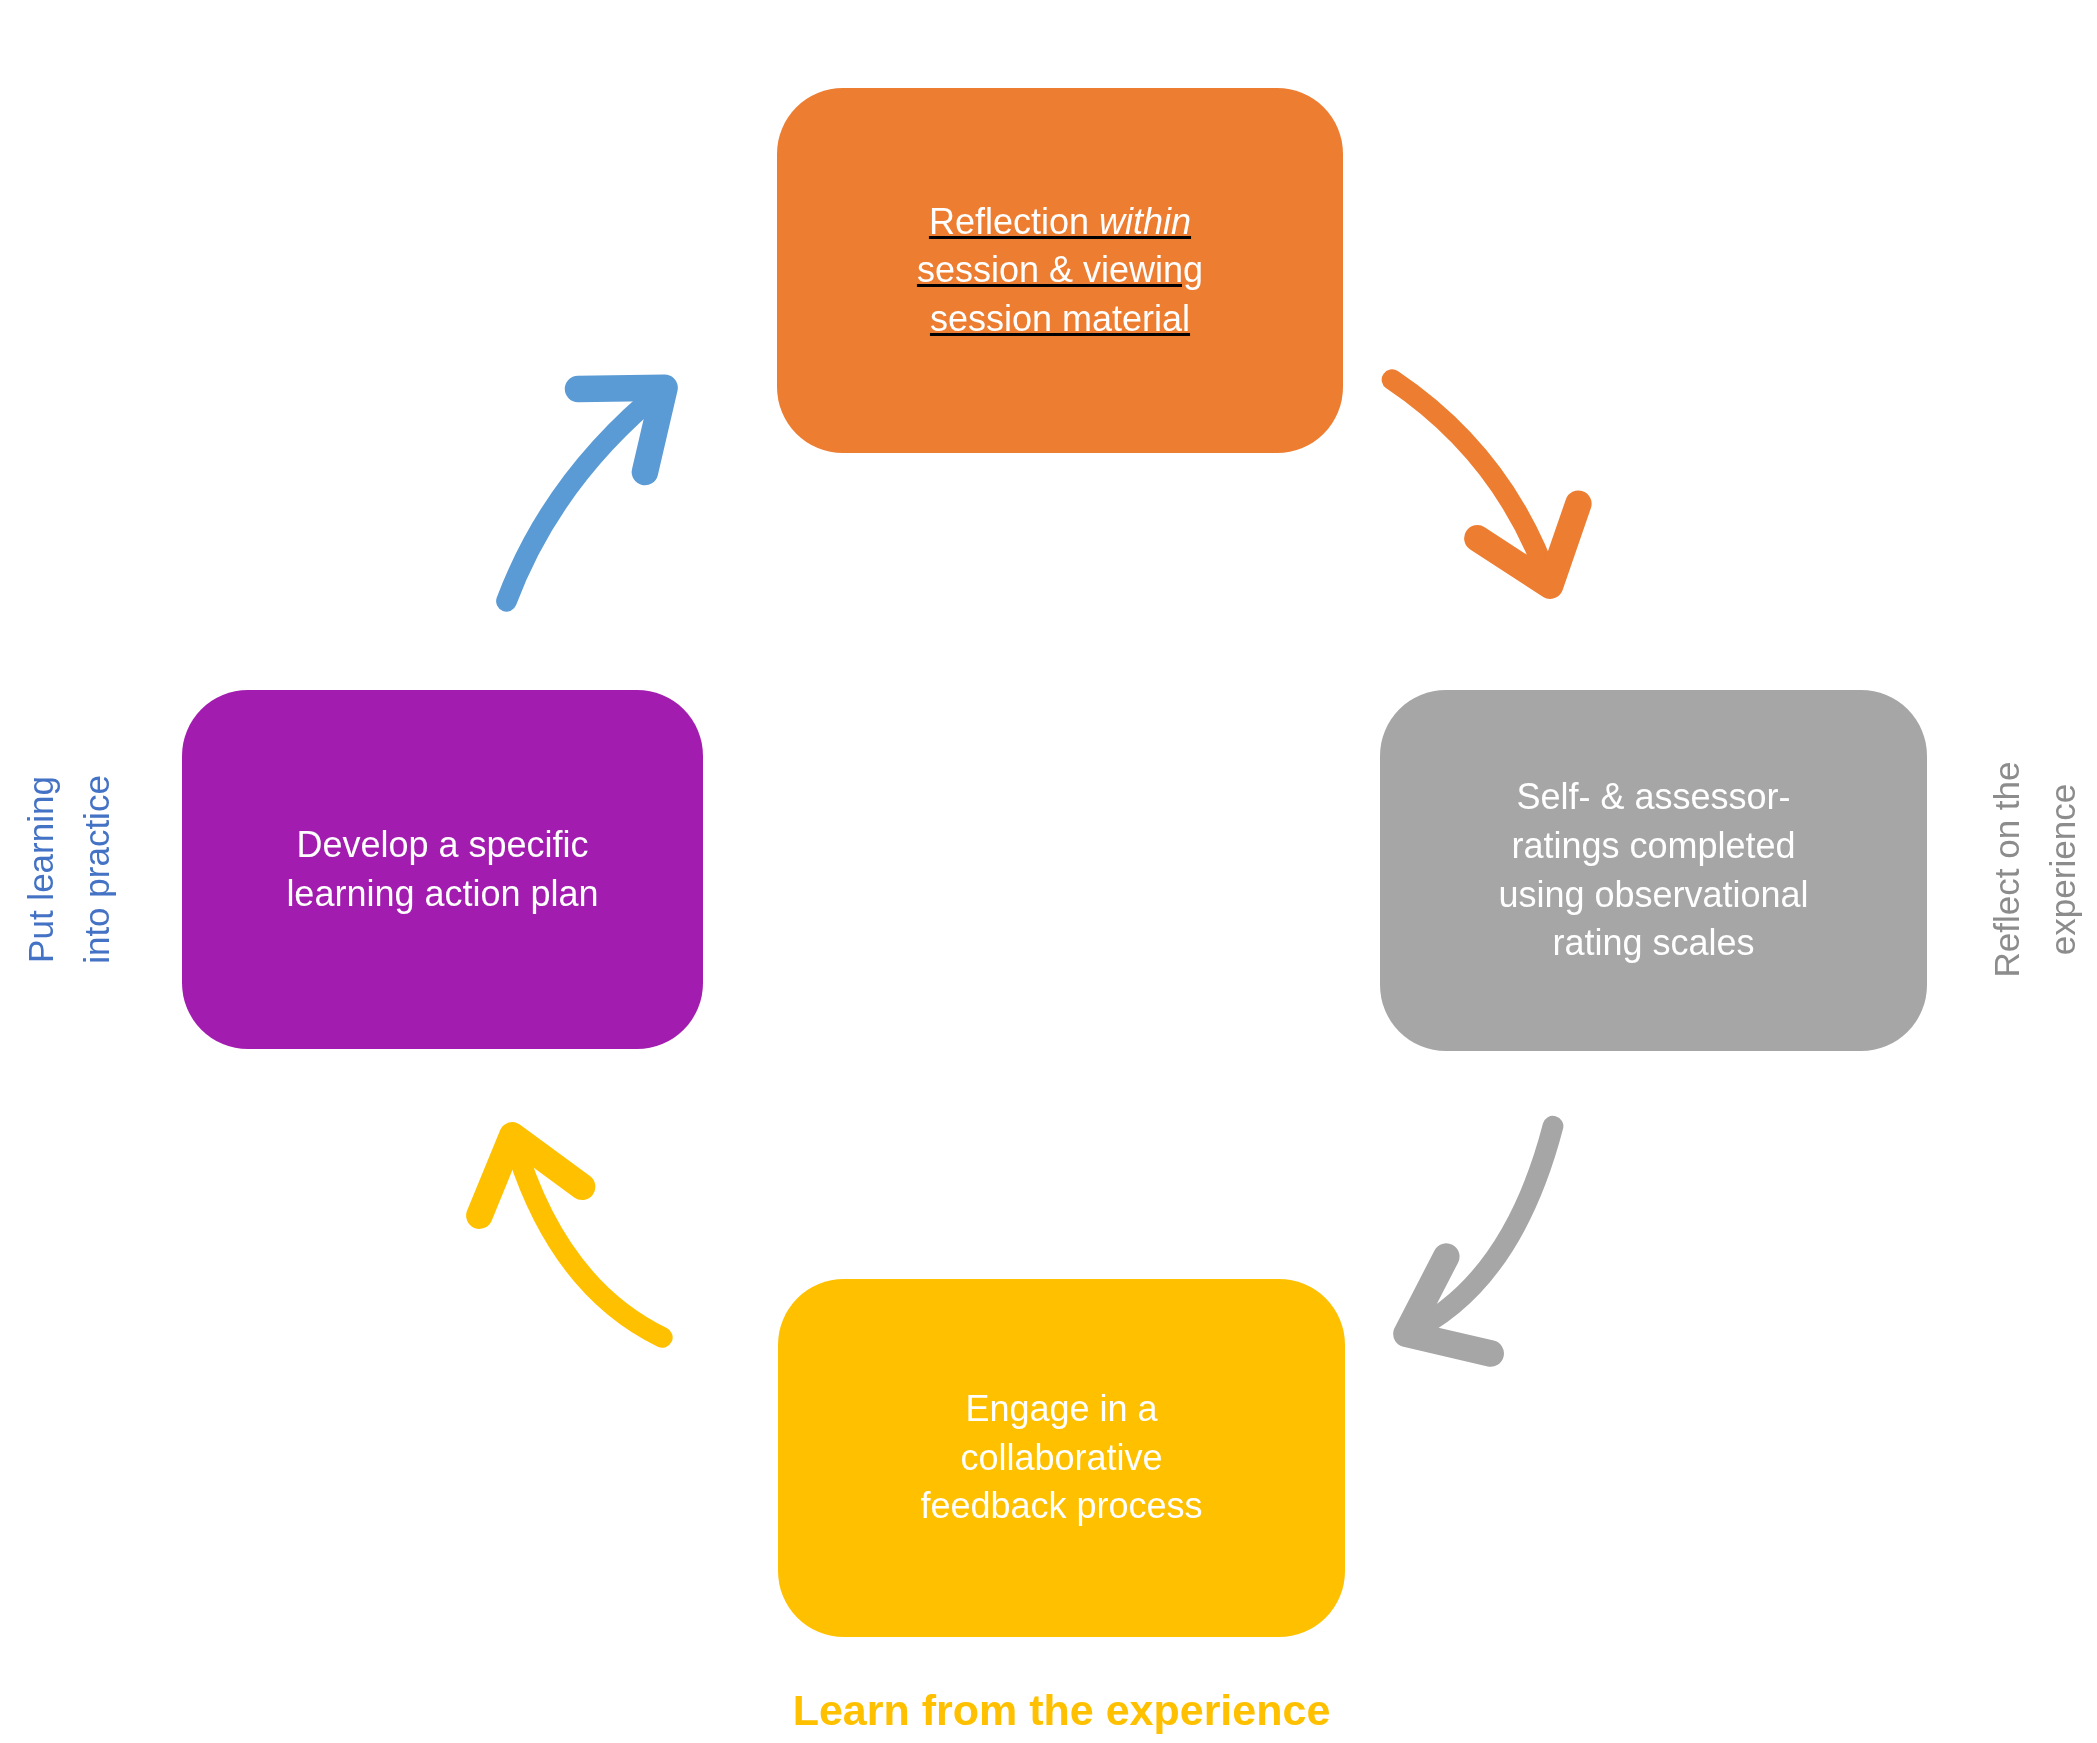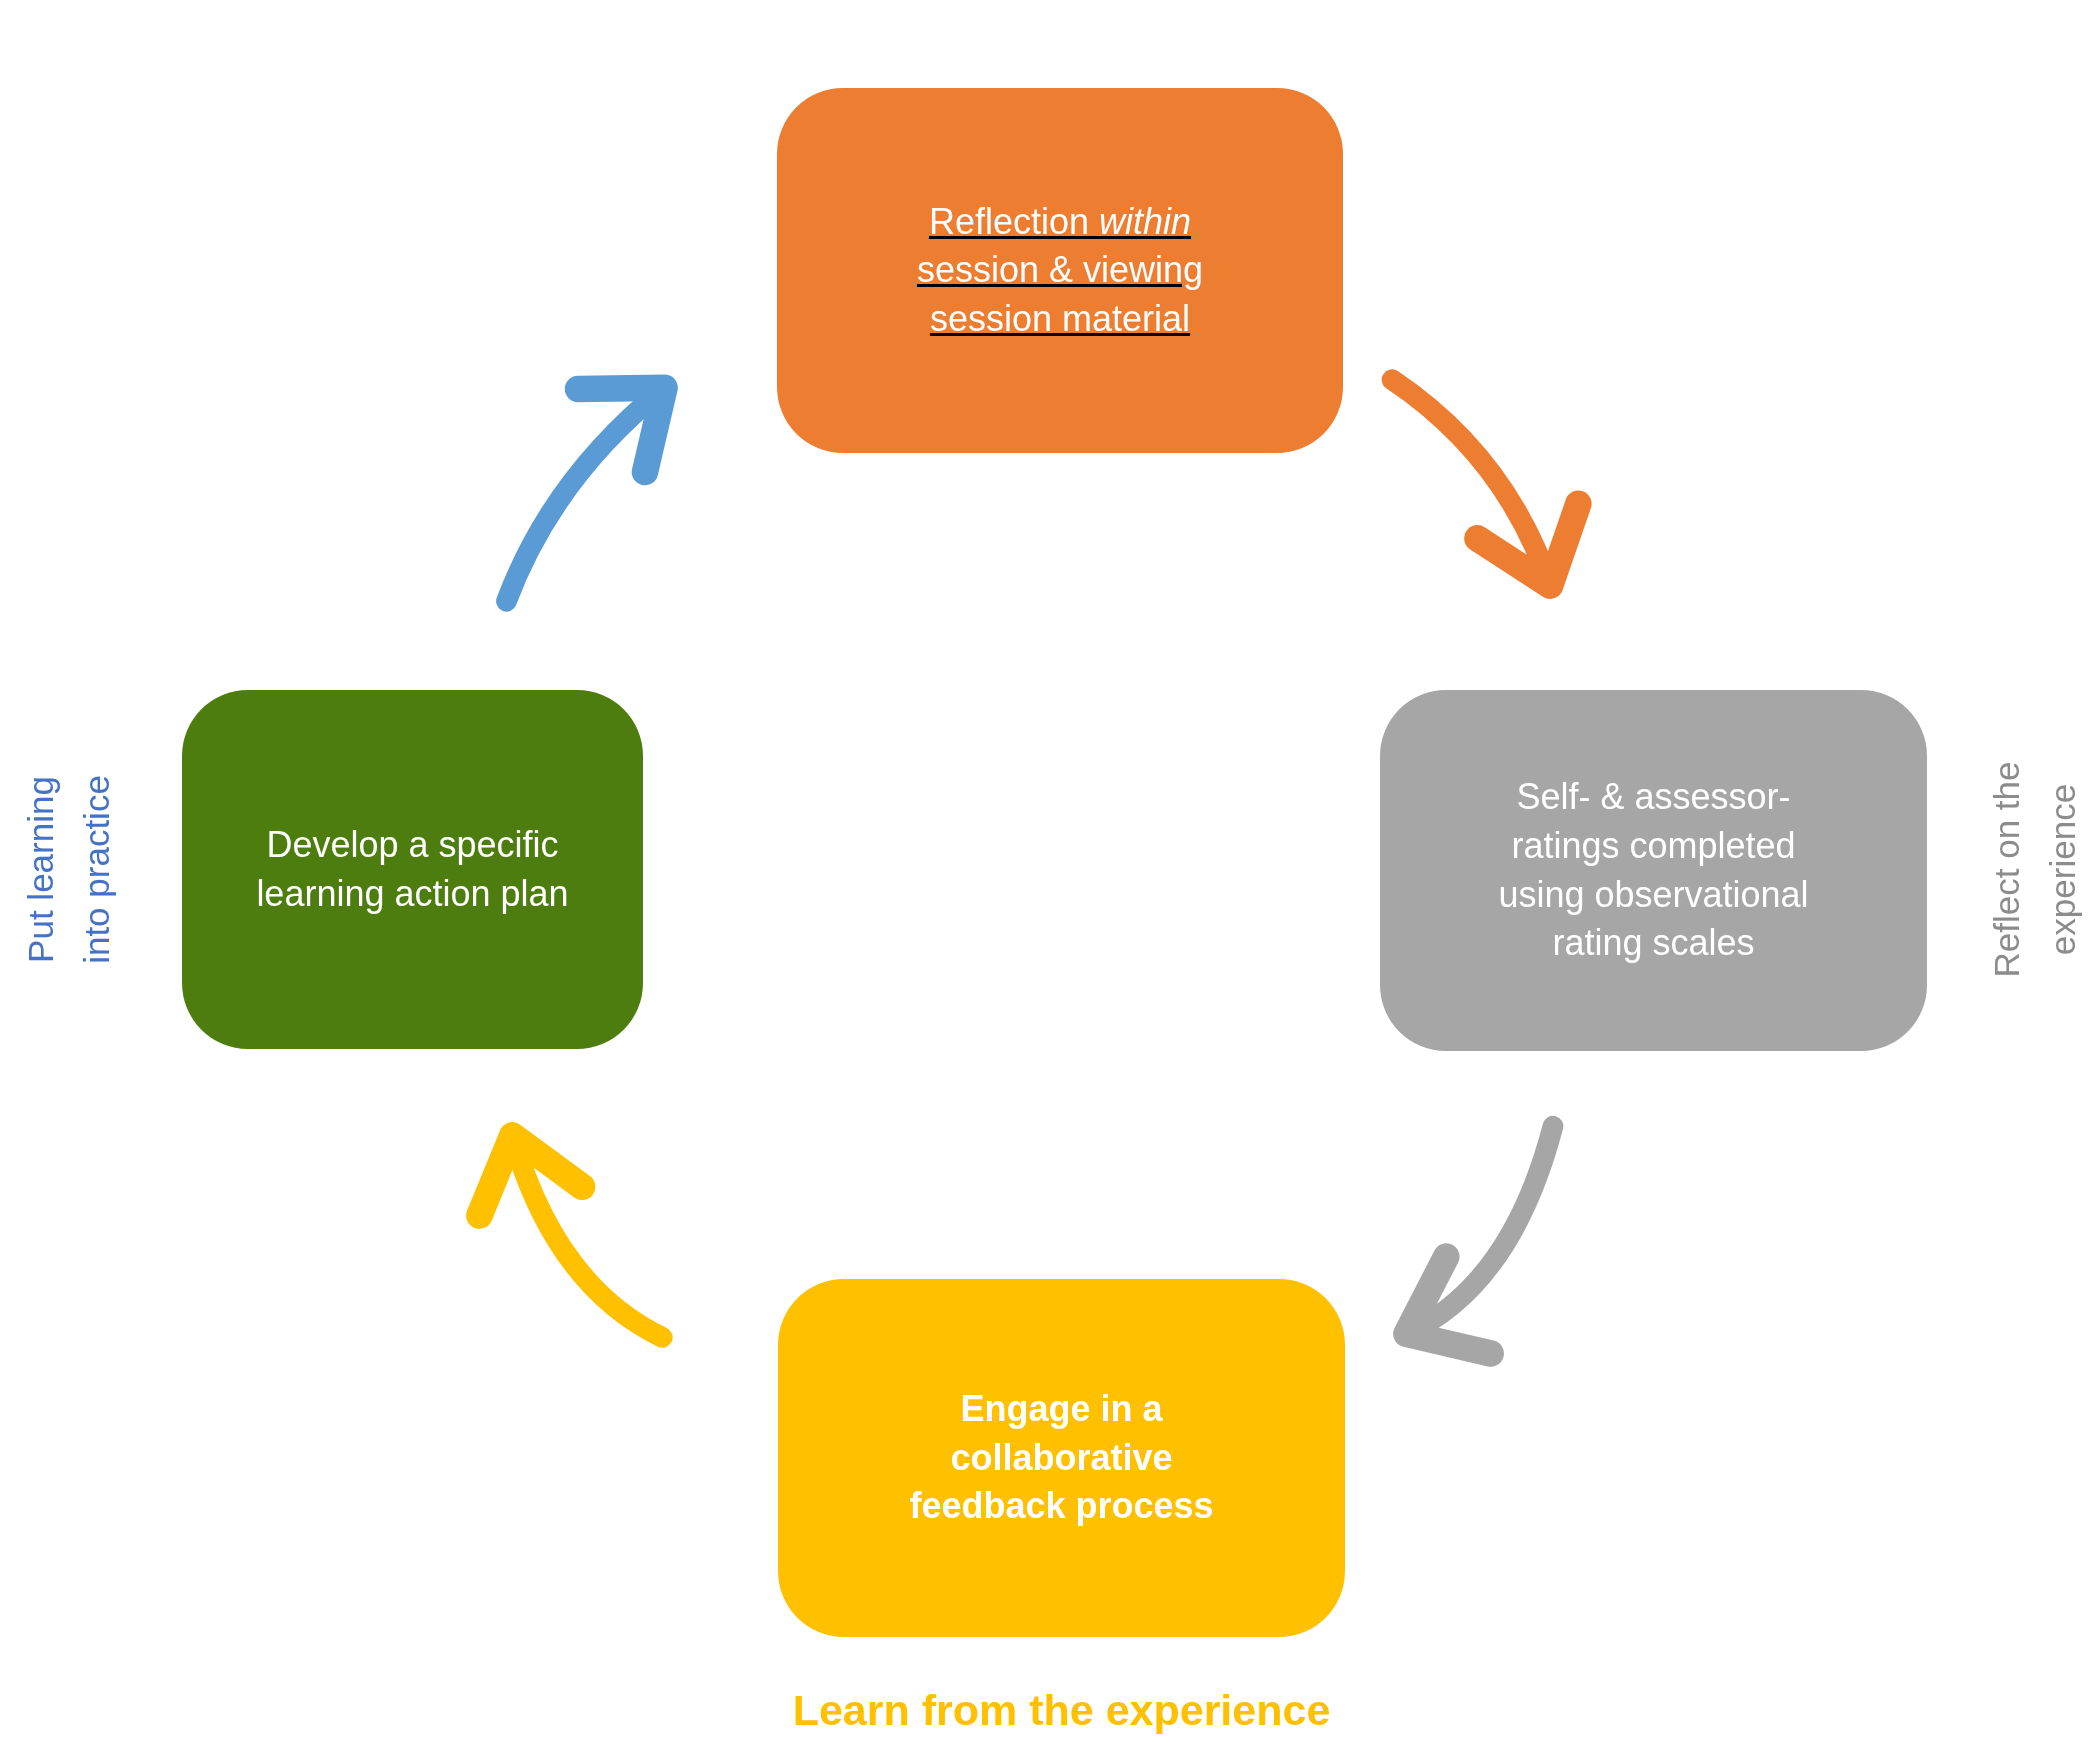--- a/index.html
+++ b/index.html
@@ -27,22 +27,22 @@
   .node-text{
     color:#ffffff;
     font-size:36px;
     line-height:1.35;
     text-align:center;
     white-space:pre-line;
   }
   .node-text em{font-style:italic;}
   .node-top   {left:777px;top:88px; width:566px;height:365px;background:#ED7D31;text-decoration:underline;}
   .node-right {left:1380px;top:690px;width:547px;height:361px;background:#A6A6A6;}
-  .node-left  {left:182px; top:690px;width:461px;height:359px;background:#4d7c0f;}
-  .node-bottom{left:778px;top:1279px;width:567px;height:358px;background:#FFC000;font-weight:bold;}
+  .node-left  {left:182px; top:690px;width:521px;height:359px;background:#a21caf;}
+  .node-bottom{left:778px;top:1279px;width:567px;height:358px;background:#FFC000;}
 
   .outer-label{
     position:absolute;
     font-weight:bold;
     font-size:43px;
     text-align:center;
     white-space:pre-line;
   }
   .label-top   {left:757px;top:3.5px;   width:606px;color:#ED7D31;}
   .label-bottom{left:744px;top:1686px;width:635px;color:#FFC000;}

